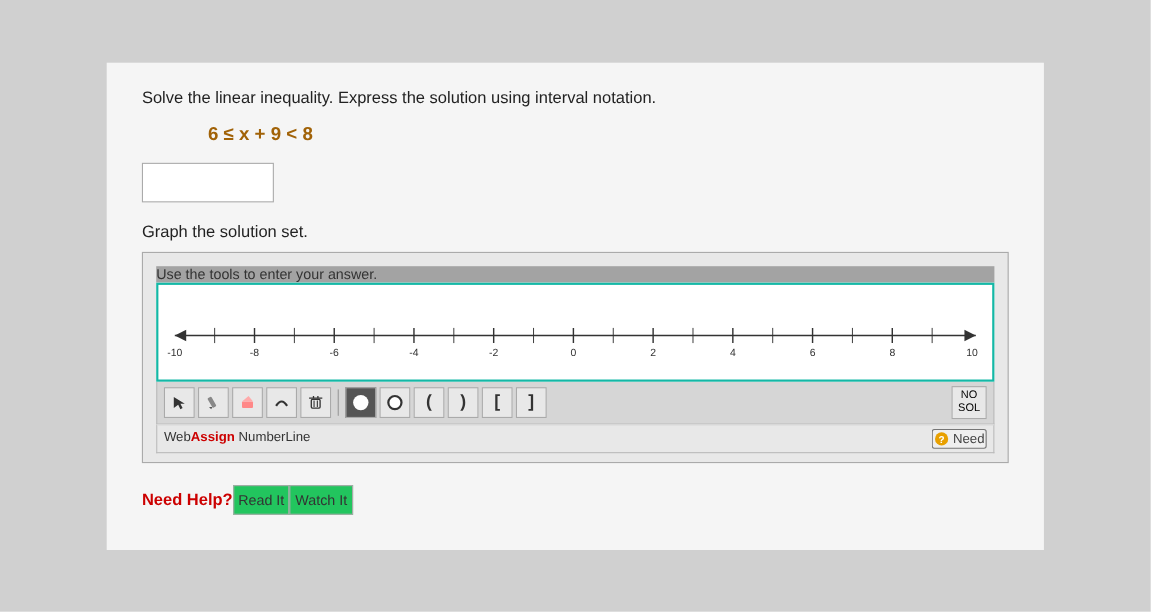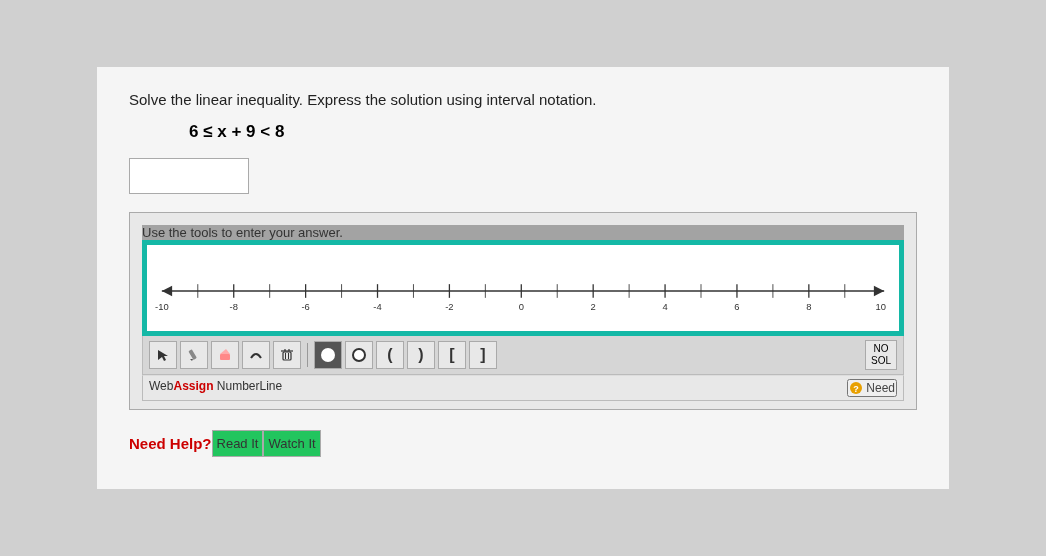--- a/index.html
+++ b/index.html
@@ -18,21 +18,21 @@
       padding: 24px 32px 32px 32px;
       position: relative;
     }
     .problem-text {
       font-size: 15px;
       color: #222;
       margin-bottom: 14px;
       font-weight: normal;
     }
     .inequality {
-      color: #000000;
+      color: #a16207;
       font-size: 17px;
       font-weight: bold;
       margin-left: 60px;
       margin-bottom: 16px;
       display: block;
     }
     .answer-box {
       border: 1px solid #aaa;
       width: 120px;
       height: 36px;
@@ -49,21 +49,21 @@
       background: #e8e8e8;
       padding: 12px 12px 8px 12px;
     }
     .graph-instruction {
       font-size: 13px;
       color: #333;
       background: #a3a3a3;
     }
     .numberline-area {
       background: white;
-      border: 5px solid #14b8a6;
+      border: 2px solid #14b8a6;
       padding: 16px 8px 10px 8px;
       margin-bottom: 0;
       position: relative;
     }
     .numberline-svg {
       width: 100%;
       display: block;
     }
     .toolbar {
       background: #d6d6d6;
@@ -176,20 +176,21 @@
 <body>
 
 <div class="main-container">
 
   <p class="problem-text">Solve the linear inequality. Express the solution using interval notation.</p>
 
   <span class="inequality">6 ≤ x + 9 &lt; 8</span>
 
   <div class="answer-box"></div>
 
+  <p class="graph-label">Graph the solution set.</p>
 
   <div class="graph-container">
     <div class="graph-instruction">Use the tools to enter your answer.</div>
 
     <div class="numberline-area">
       <svg class="numberline-svg" height="60" viewBox="0 0 860 60">
 
         <polygon points="8,30 20,24 20,36" fill="#333"></polygon>
 
         <polygon points="852,30 840,24 840,36" fill="#333"></polygon>

